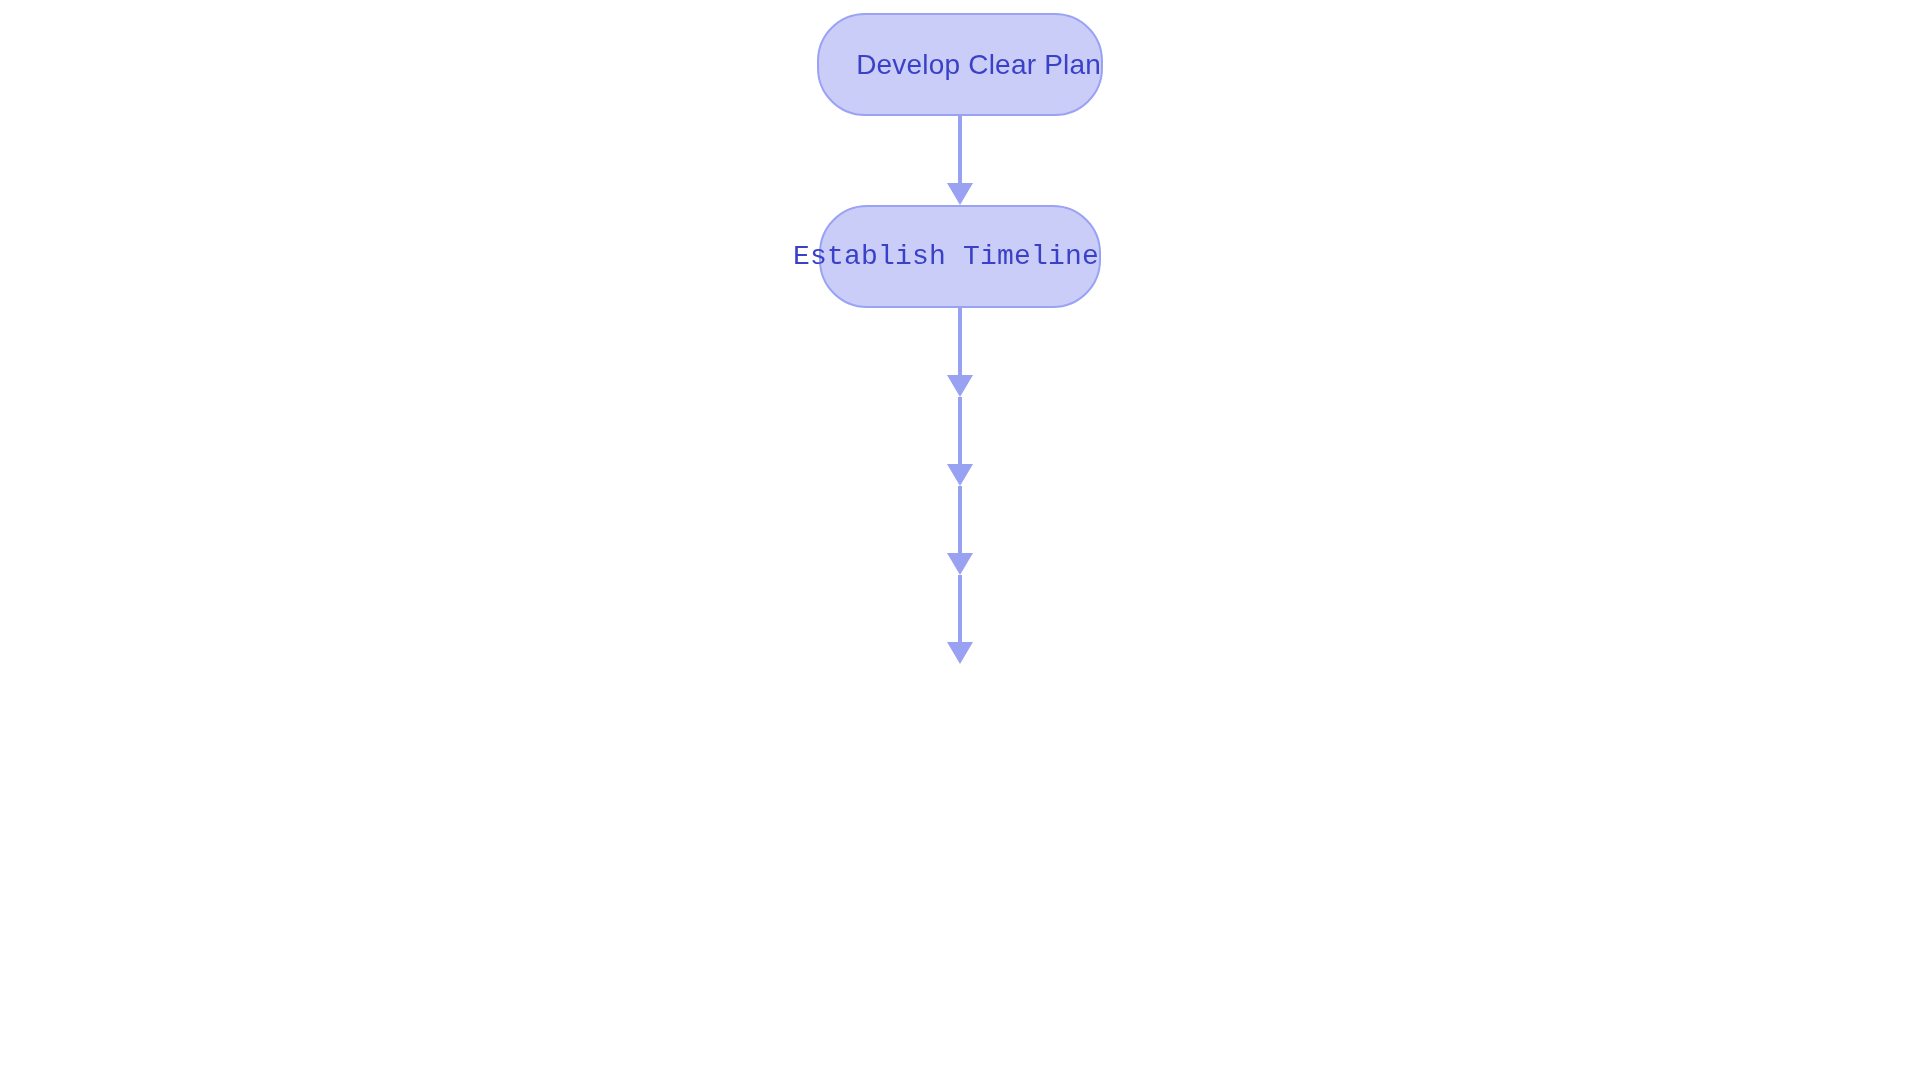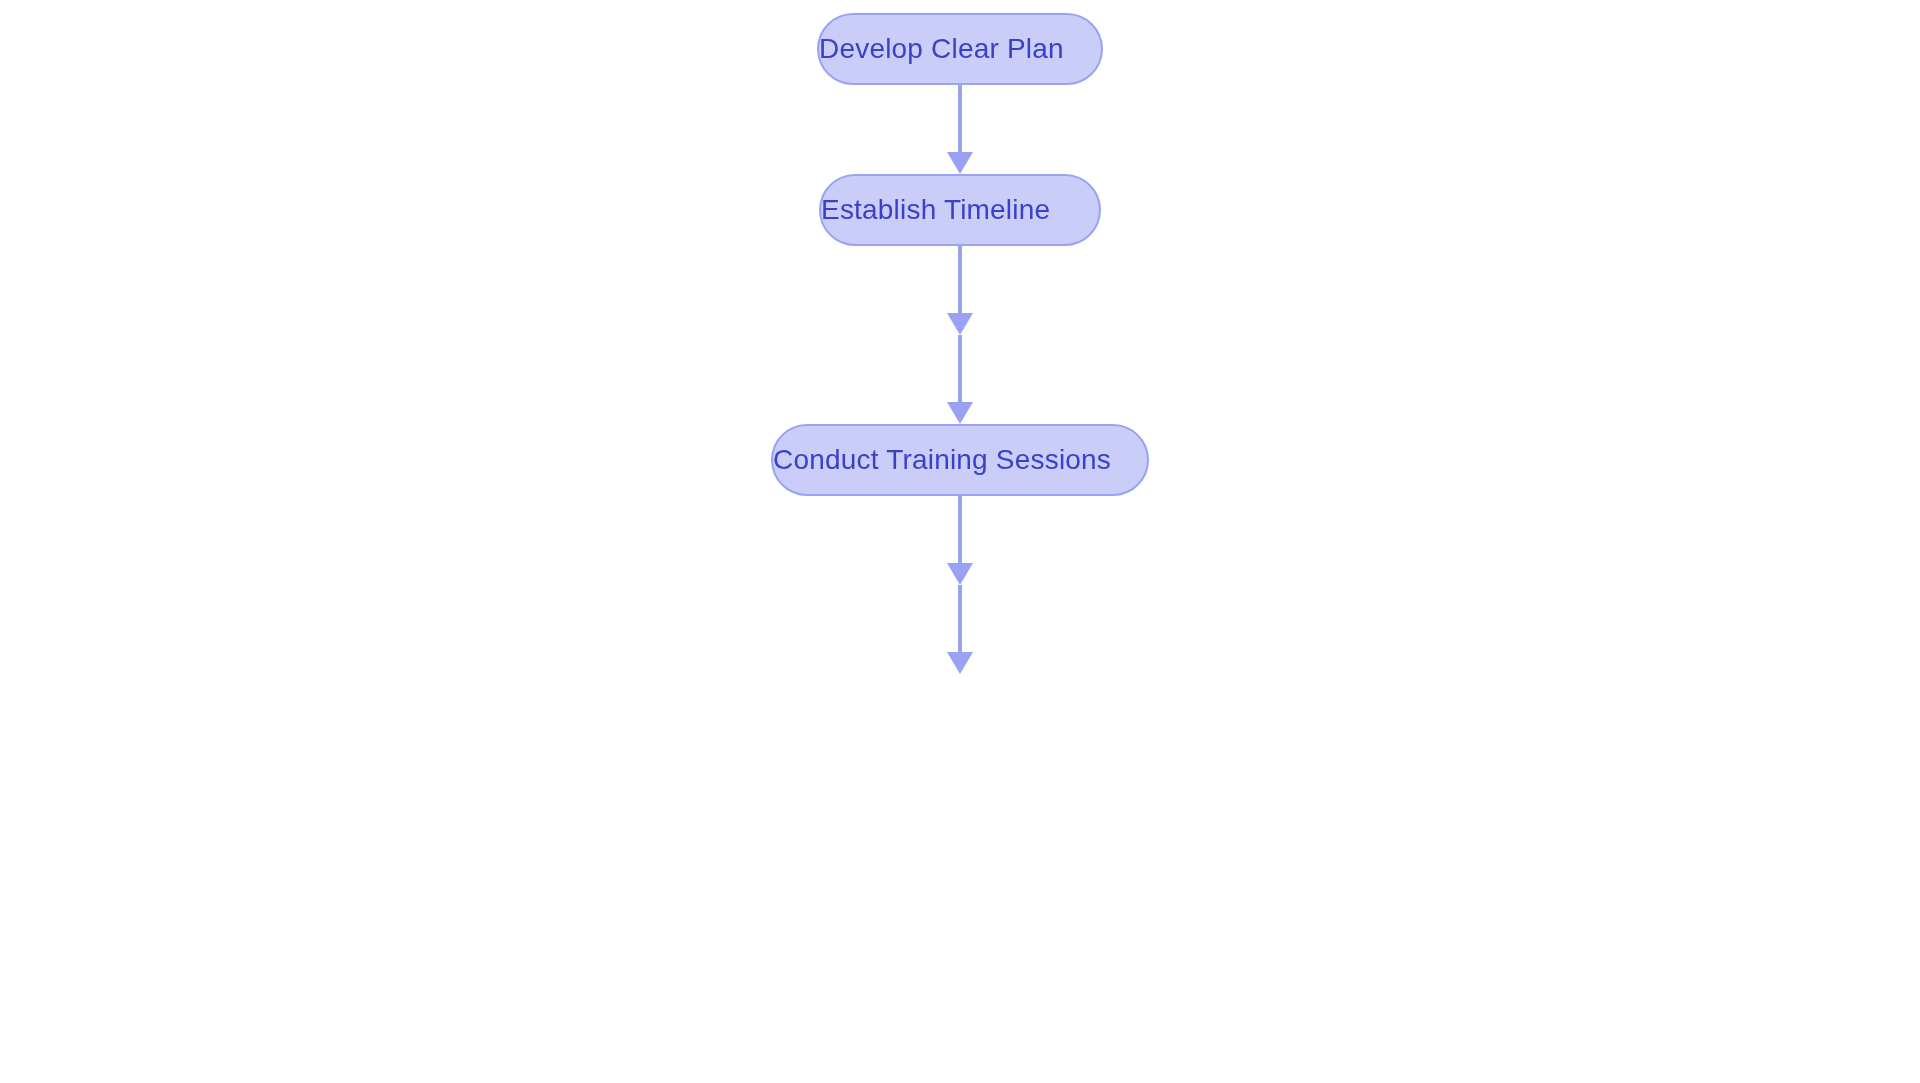--- a/index.html
+++ b/index.html
@@ -17,40 +17,40 @@
     left: 50%;
     top: 13px;
     transform: translateX(-50%);
     display: flex;
     flex-direction: column;
     align-items: center;
   }
 
   .node {
     box-sizing: border-box;
-    height: 72px;
+    height: 103px;
     border-radius: 48px;
     background: var(--node-fill, #c9cdf8);
     border: 2px solid var(--node-border, #9aa2f3);
     display: flex;
     align-items: center;
-    justify-content: flex-start;
+    justify-content: flex-end;
     flex: 0 0 auto;
   }
 
   .node-label {
     color: var(--node-text, #3a41c7);
     font-size: 28px;
     line-height: 1;
     white-space: nowrap;
     letter-spacing: 0.2px;
   }
 
   .node-0 { width: 286px; }
-  .node-1 { width: 282px; }
+  .node-1 { width: 282px; font-family: Liberation Mono, monospace; }
   .node-2 { width: 336px; }
   .node-3 { width: 378px; }
   .node-4 { width: 306px; }
   .node-5 { width: 410px; }
 
   .connector {
     height: 89px;
     display: flex;
     flex-direction: column;
     align-items: center;
@@ -93,23 +93,20 @@
     <div class="connector-line"></div>
     <div class="connector-head"></div>
   </div>
 
 
   <div class="connector">
     <div class="connector-line"></div>
     <div class="connector-head"></div>
   </div>
 
-  <div class="node node-3">
-    <span class="node-label">Conduct Training Sessions</span>
-  </div>
 
   <div class="connector">
     <div class="connector-line"></div>
     <div class="connector-head"></div>
   </div>
 
 
   <div class="connector">
     <div class="connector-line"></div>
     <div class="connector-head"></div>

